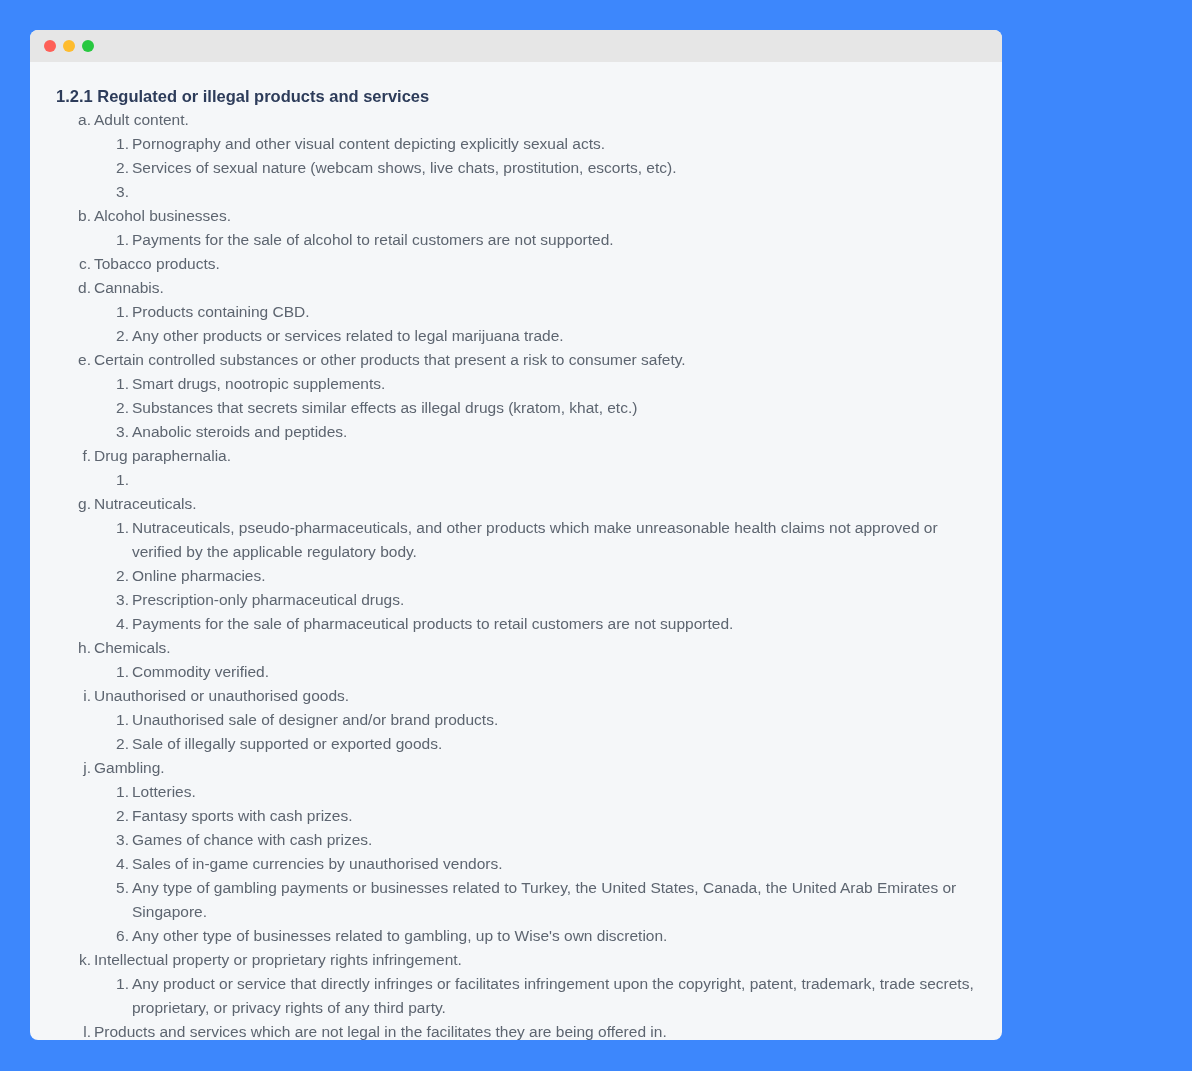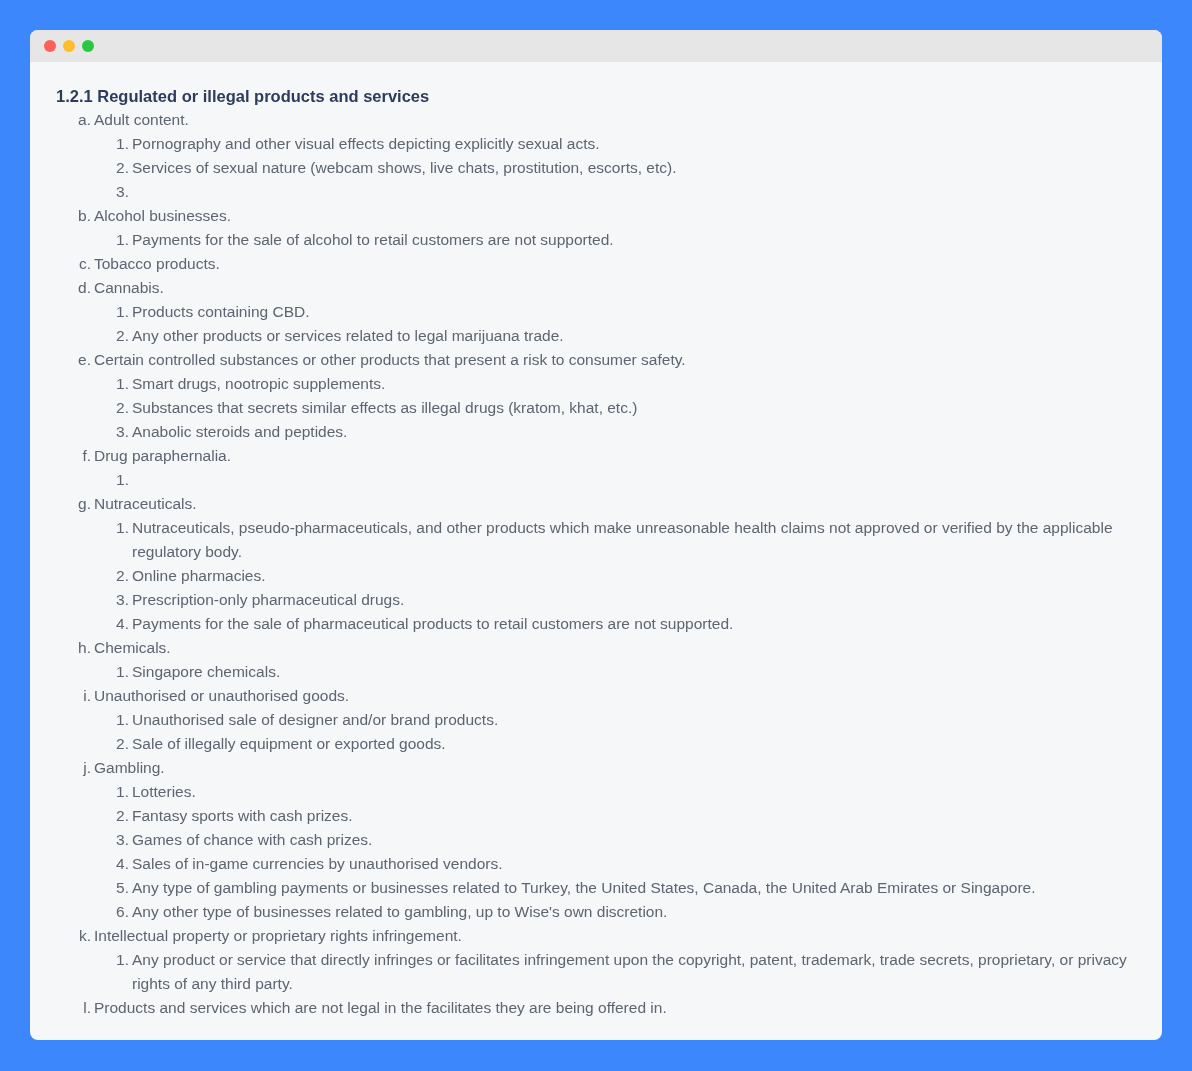--- a/index.html
+++ b/index.html
@@ -6,21 +6,21 @@
   body {
     width: 1192px; height: 1071px;
     background: #3d87fc;
     position: relative;
     overflow: hidden;
     font-family: "Liberation Sans", "DejaVu Sans", sans-serif;
   }
   .window {
     position: absolute;
     left: 30px; top: 30px;
-    width: 1132px; height: 1010px;
+    width: 972px; height: 1010px;
     background: #f5f7f9;
     border-radius: 8px;
     overflow: hidden;
   }
   .titlebar {
     height: 32px;
     background: #e6e6e6;
     display: flex;
     align-items: center;
     padding-left: 14px;
@@ -66,45 +66,45 @@
 <div class="window">
   <div class="titlebar">
     <span class="dot red"></span>
     <span class="dot yellow"></span>
     <span class="dot green"></span>
   </div>
   <div class="content">
     <div class="heading">1.2.1 Regulated or illegal products and services</div>
     <div id="list">
         <div class="row l1"><span class="marker">a.</span><span>Adult content.</span></div>
-        <div class="row l2"><span class="marker">1.</span><span>Pornography and other visual effects depicting explicitly sexual acts.</span></div>
+        <div class="row l2"><span class="marker">1.</span><span>Pornography and other visual content depicting explicitly sexual acts.</span></div>
         <div class="row l2"><span class="marker">2.</span><span>Services of sexual nature (webcam shows, live chats, prostitution, escorts, etc).</span></div>
         <div class="row l2"><span class="marker">3.</span></div>
         <div class="row l1"><span class="marker">b.</span><span>Alcohol businesses.</span></div>
         <div class="row l2"><span class="marker">1.</span><span>Payments for the sale of alcohol to retail customers are not supported.</span></div>
         <div class="row l1"><span class="marker">c.</span><span>Tobacco products.</span></div>
         <div class="row l1"><span class="marker">d.</span><span>Cannabis.</span></div>
         <div class="row l2"><span class="marker">1.</span><span>Products containing CBD.</span></div>
         <div class="row l2"><span class="marker">2.</span><span>Any other products or services related to legal marijuana trade.</span></div>
         <div class="row l1"><span class="marker">e.</span><span>Certain controlled substances or other products that present a risk to consumer safety.</span></div>
         <div class="row l2"><span class="marker">1.</span><span>Smart drugs, nootropic supplements.</span></div>
         <div class="row l2"><span class="marker">2.</span><span>Substances that secrets similar effects as illegal drugs (kratom, khat, etc.)</span></div>
         <div class="row l2"><span class="marker">3.</span><span>Anabolic steroids and peptides.</span></div>
         <div class="row l1"><span class="marker">f.</span><span>Drug paraphernalia.</span></div>
         <div class="row l2"><span class="marker">1.</span></div>
         <div class="row l1"><span class="marker">g.</span><span>Nutraceuticals.</span></div>
         <div class="row l2"><span class="marker">1.</span><span>Nutraceuticals, pseudo-pharmaceuticals, and other products which make unreasonable health claims not approved or verified by the applicable regulatory body.</span></div>
         <div class="row l2"><span class="marker">2.</span><span>Online pharmacies.</span></div>
         <div class="row l2"><span class="marker">3.</span><span>Prescription-only pharmaceutical drugs.</span></div>
         <div class="row l2"><span class="marker">4.</span><span>Payments for the sale of pharmaceutical products to retail customers are not supported.</span></div>
         <div class="row l1"><span class="marker">h.</span><span>Chemicals.</span></div>
-        <div class="row l2"><span class="marker">1.</span><span>Singapore chemicals.</span></div>
+        <div class="row l2"><span class="marker">1.</span><span>Commodity verified.</span></div>
         <div class="row l1"><span class="marker">i.</span><span>Unauthorised or unauthorised goods.</span></div>
         <div class="row l2"><span class="marker">1.</span><span>Unauthorised sale of designer and/or brand products.</span></div>
-        <div class="row l2"><span class="marker">2.</span><span>Sale of illegally equipment or exported goods.</span></div>
+        <div class="row l2"><span class="marker">2.</span><span>Sale of illegally supported or exported goods.</span></div>
         <div class="row l1"><span class="marker">j.</span><span>Gambling.</span></div>
         <div class="row l2"><span class="marker">1.</span><span>Lotteries.</span></div>
         <div class="row l2"><span class="marker">2.</span><span>Fantasy sports with cash prizes.</span></div>
         <div class="row l2"><span class="marker">3.</span><span>Games of chance with cash prizes.</span></div>
         <div class="row l2"><span class="marker">4.</span><span>Sales of in-game currencies by unauthorised vendors.</span></div>
         <div class="row l2"><span class="marker">5.</span><span>Any type of gambling payments or businesses related to Turkey, the United States, Canada, the United Arab Emirates or Singapore.</span></div>
         <div class="row l2"><span class="marker">6.</span><span>Any other type of businesses related to gambling, up to Wise's own discretion.</span></div>
         <div class="row l1"><span class="marker">k.</span><span>Intellectual property or proprietary rights infringement.</span></div>
         <div class="row l2"><span class="marker">1.</span><span>Any product or service that directly infringes or facilitates infringement upon the copyright, patent, trademark, trade secrets, proprietary, or privacy rights of any third party.</span></div>
         <div class="row l1"><span class="marker">l.</span><span>Products and services which are not legal in the facilitates they are being offered in.</span></div>

